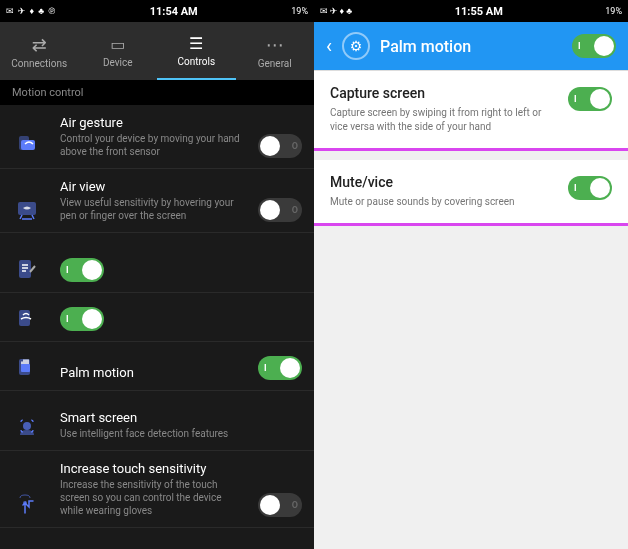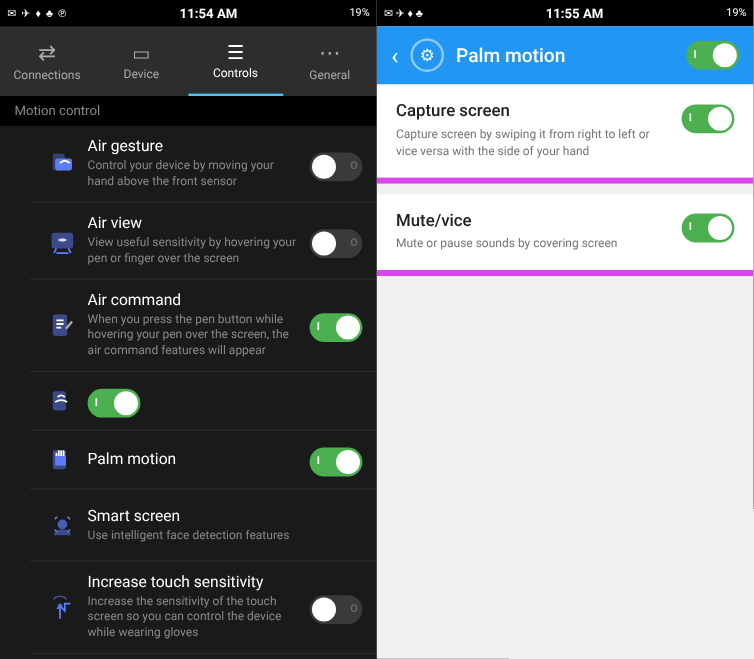--- a/index.html
+++ b/index.html
@@ -70,26 +70,25 @@
     
     .settings-list {
       flex: 1;
       overflow-y: auto;
       background: #1a1a1a;
     }
     .settings-list::-webkit-scrollbar { display: none; }
 
     .setting-item {
       display: flex;
-      align-items: center;
+      align-items: flex-end;
       padding: 10px 12px;
       border-bottom: 1px solid #2a2a2a;
-      gap: 6px;
+      gap: 18px;
       min-height: 60px;
-      margin-left: 25px;
     }
     .setting-item-icon {
       width: 30px;
       flex-shrink: 0;
       margin-top: 2px;
       display: flex;
       align-items: center;
       justify-content: center;
     }
     .setting-item-icon svg { width: 24px; height: 24px; }
@@ -210,21 +209,21 @@
       overflow-y: auto;
     }
 
     .right-setting-item {
       background: #fff;
       margin-bottom: 1px;
       padding: 14px 16px;
       display: flex;
       align-items: flex-start;
       gap: 10px;
-      border-bottom: 5px solid #d946ef;
+      border-bottom: 3px solid #d946ef;
       justify-content: center;
     }
     .right-setting-content {
       flex: 1;
     }
     .right-setting-title {
       font-size: 14px;
       color: #212121;
       font-weight: 500;
     }
@@ -321,24 +320,20 @@
     <div class="setting-item">
       <div class="setting-item-icon">
         <svg viewBox="0 0 24 24" fill="none">
           <rect x="4" y="2" width="12" height="18" rx="2" fill="#5c7cfa" opacity="0.5"></rect>
           <line x1="7" y1="7" x2="13" y2="7" stroke="#fff" stroke-width="1.5"></line>
           <line x1="7" y1="10" x2="13" y2="10" stroke="#fff" stroke-width="1.5"></line>
           <line x1="7" y1="13" x2="11" y2="13" stroke="#fff" stroke-width="1.5"></line>
           <path d="M15 14 L20 8" stroke="#aaa" stroke-width="2"></path>
         </svg>
       </div>
-      <div class="setting-content">
-        <div class="setting-title">Air command</div>
-        <div class="setting-desc">When you press the pen button while hovering your pen over the screen, the air command features will appear</div>
-      </div>
       <div class="setting-toggle">
         <div class="toggle on">
           <div class="toggle-thumb"></div>
           <span class="toggle-label">I</span>
         </div>
       </div>
     </div>
 
     <div class="setting-item" style="min-height:48px;">
       <div class="setting-item-icon">

